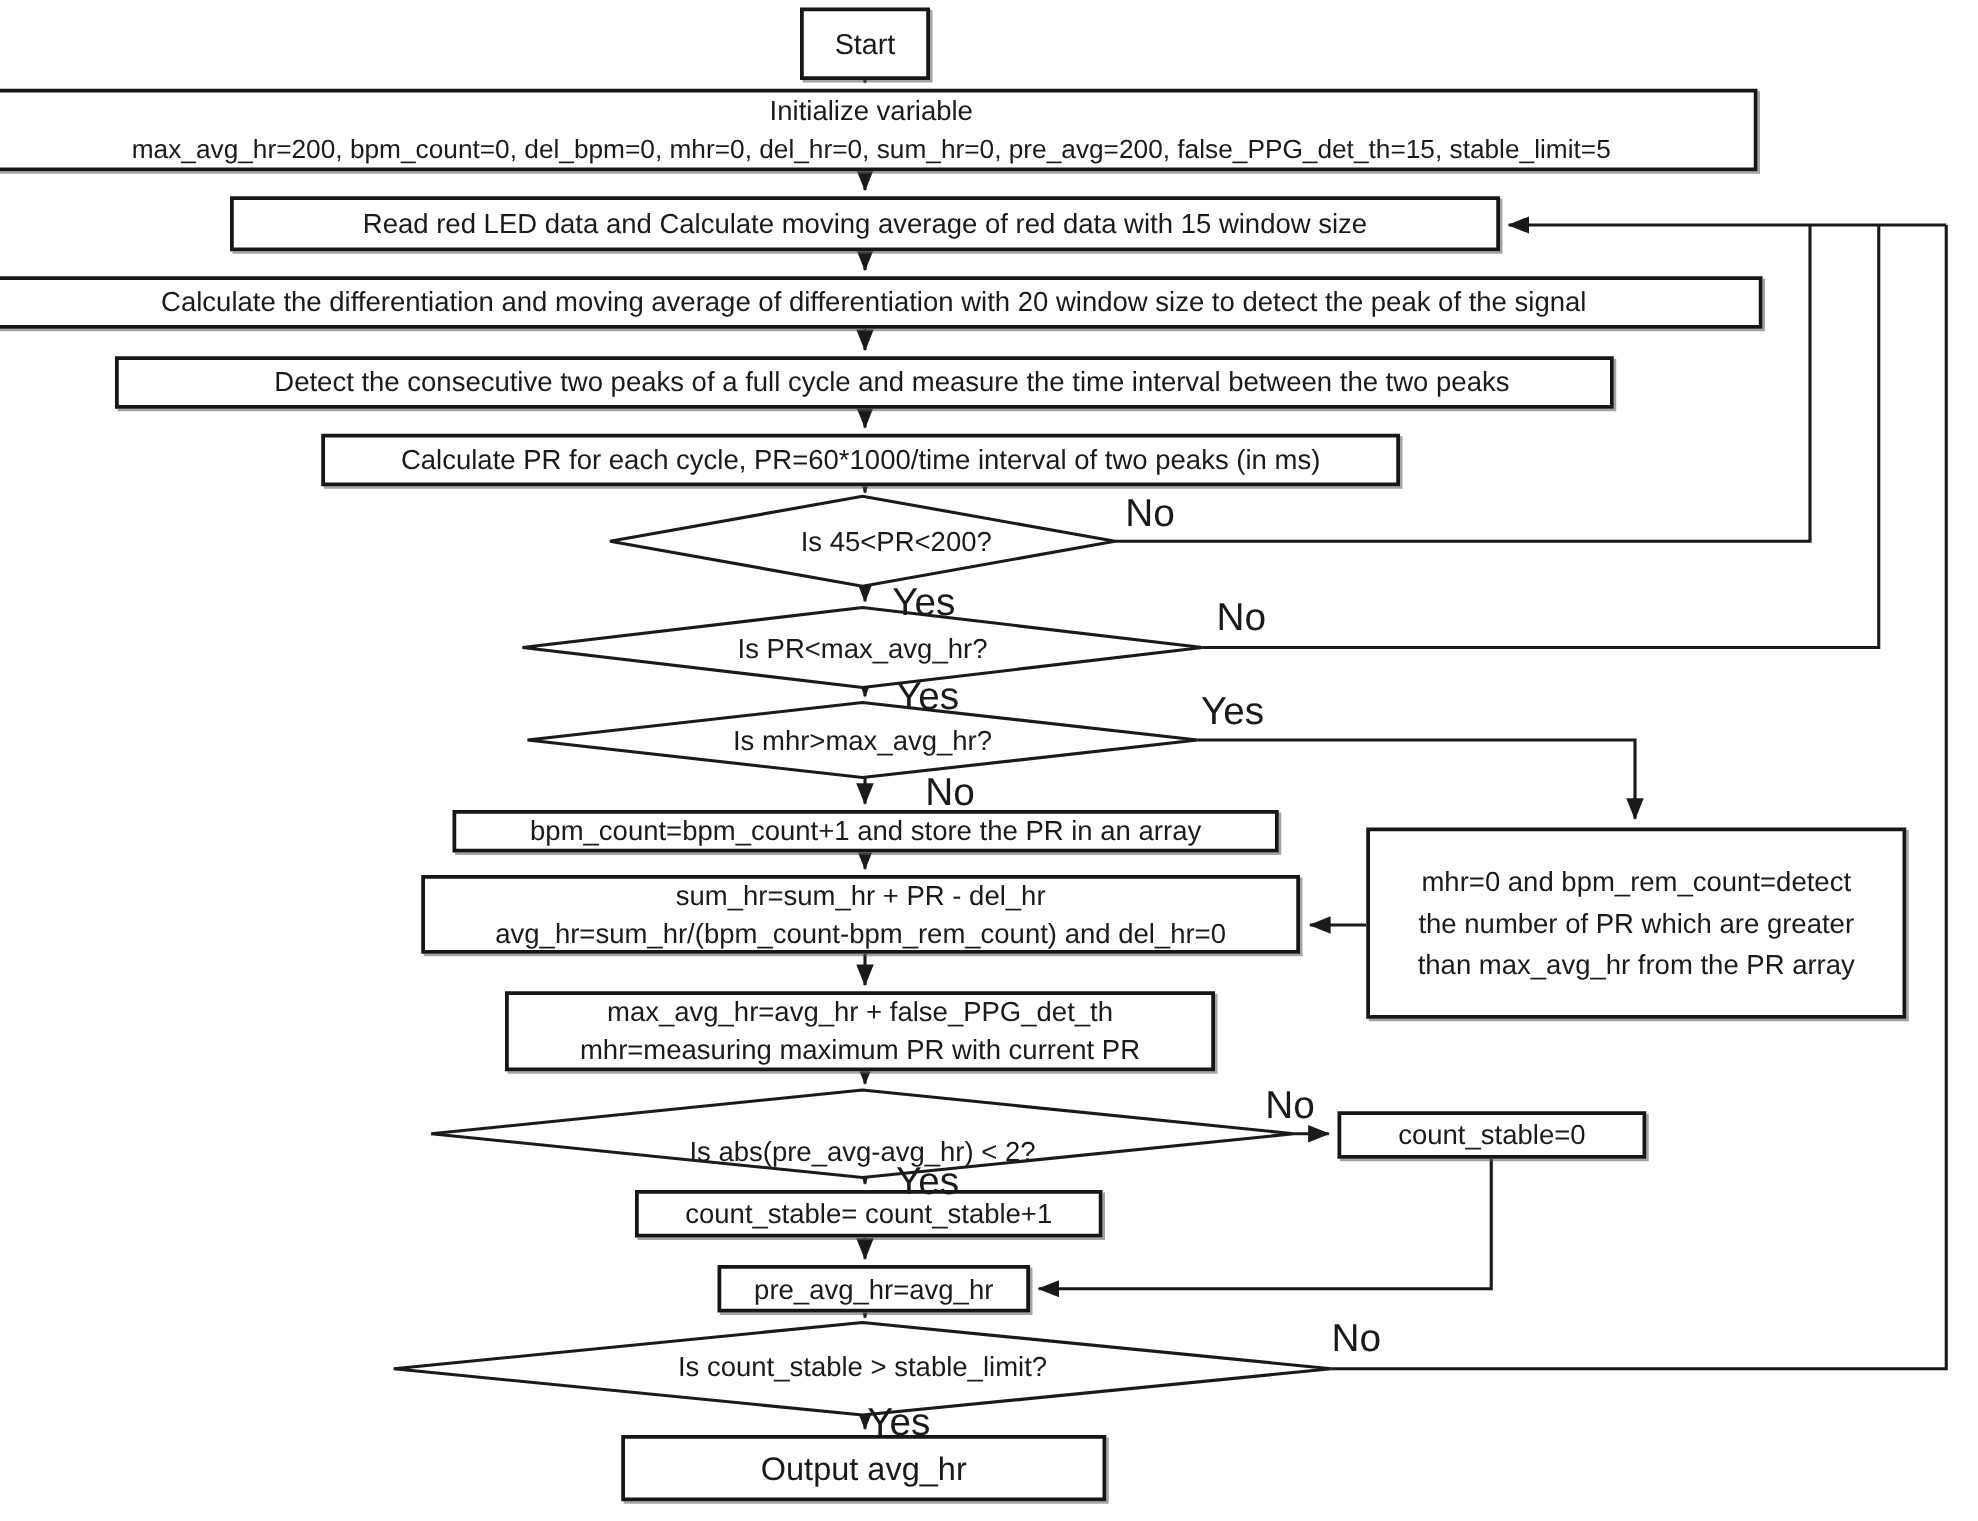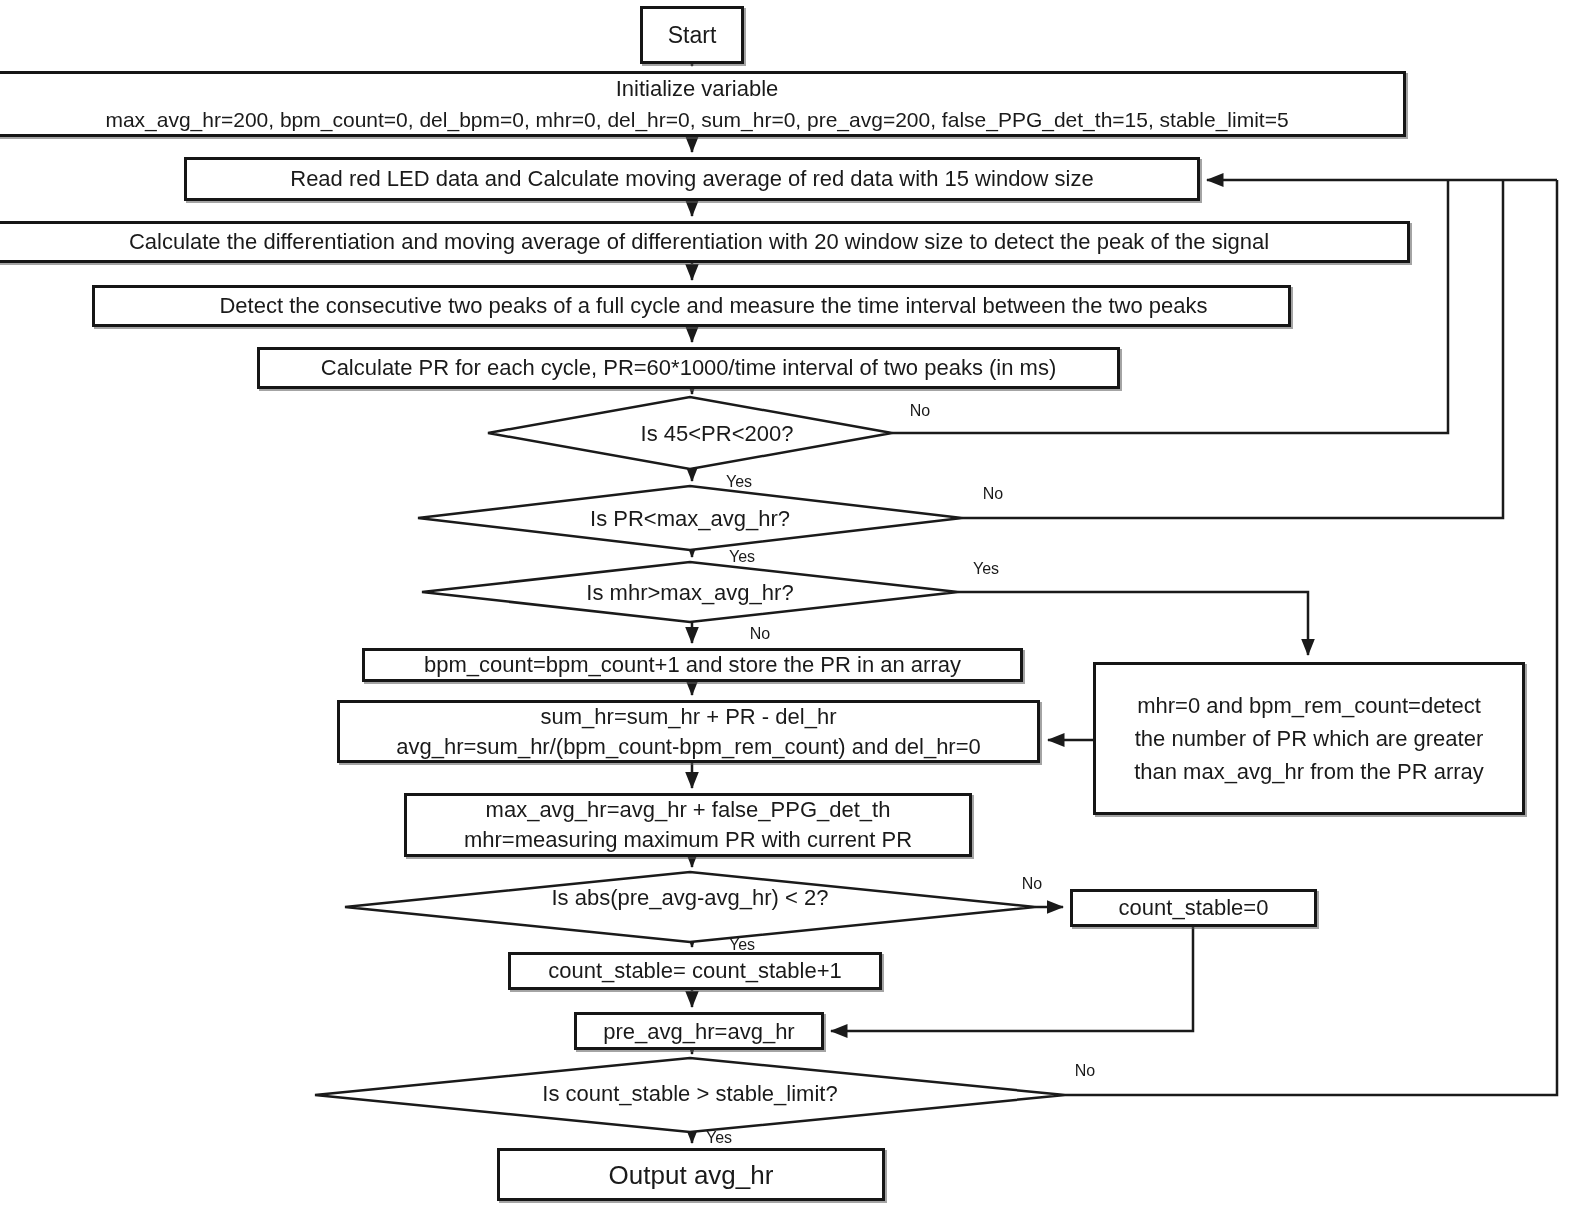--- a/index.html
+++ b/index.html
@@ -12,21 +12,21 @@
     position:absolute;box-sizing:border-box;background:#ffffff;
     border:3px solid #161616;box-shadow:2px 2px 0 rgba(90,90,90,.55);
     display:flex;flex-direction:column;align-items:center;justify-content:center;
     white-space:nowrap;text-align:center;font-size:22px;line-height:30px;z-index:2;
   }
   .dlabel{
     position:absolute;transform:translate(-50%,-50%);font-size:22px;
     white-space:nowrap;z-index:3;text-align:center;
   }
   .elabel{
-    position:absolute;transform:translate(-50%,-50%);font-size:16px;
+    position:absolute;transform:translate(-50%,-50%);font-size:31px;
     white-space:nowrap;z-index:3;
   }
   .small{font-size:21px;}
 </style>
 </head>
 <body>
 
 <div class="canvas">
 
   <svg class="lines" width="1582" height="1217" viewBox="0 0 1582 1217" fill="none" stroke="#1a1a1a" stroke-width="2.5">
@@ -130,21 +130,21 @@
     <div>pre_avg_hr=avg_hr</div>
   </div>
 
   <div class="box" style="left:497px;top:1148px;width:388px;height:53px;font-size:26px;">
     <div>Output avg_hr</div>
   </div>
 
   <div class="dlabel" style="left:690px;top:434px;margin-left:27px;">Is 45&lt;PR&lt;200?</div>
   <div class="dlabel" style="left:690px;top:519px;">Is PR&lt;max_avg_hr?</div>
   <div class="dlabel" style="left:690px;top:593px;">Is mhr&gt;max_avg_hr?</div>
-  <div class="dlabel" style="left:690px;top:898px;text-align:center;">Is abs(pre_avg-avg_hr) &lt; 2?</div>
+  <div class="dlabel" style="left:690px;top:922px;text-align:center;">Is abs(pre_avg-avg_hr) &lt; 2?</div>
   <div class="dlabel" style="left:690px;top:1094px;">Is count_stable &gt; stable_limit?</div>
 
   <div class="elabel" style="left:920px;top:411px;">No</div>
   <div class="elabel" style="left:739px;top:482px;">Yes</div>
   <div class="elabel" style="left:993px;top:494px;">No</div>
   <div class="elabel" style="left:742px;top:557px;">Yes</div>
   <div class="elabel" style="left:986px;top:569px;">Yes</div>
   <div class="elabel" style="left:760px;top:634px;">No</div>
   <div class="elabel" style="left:1032px;top:884px;">No</div>
   <div class="elabel" style="left:742px;top:945px;">Yes</div>

